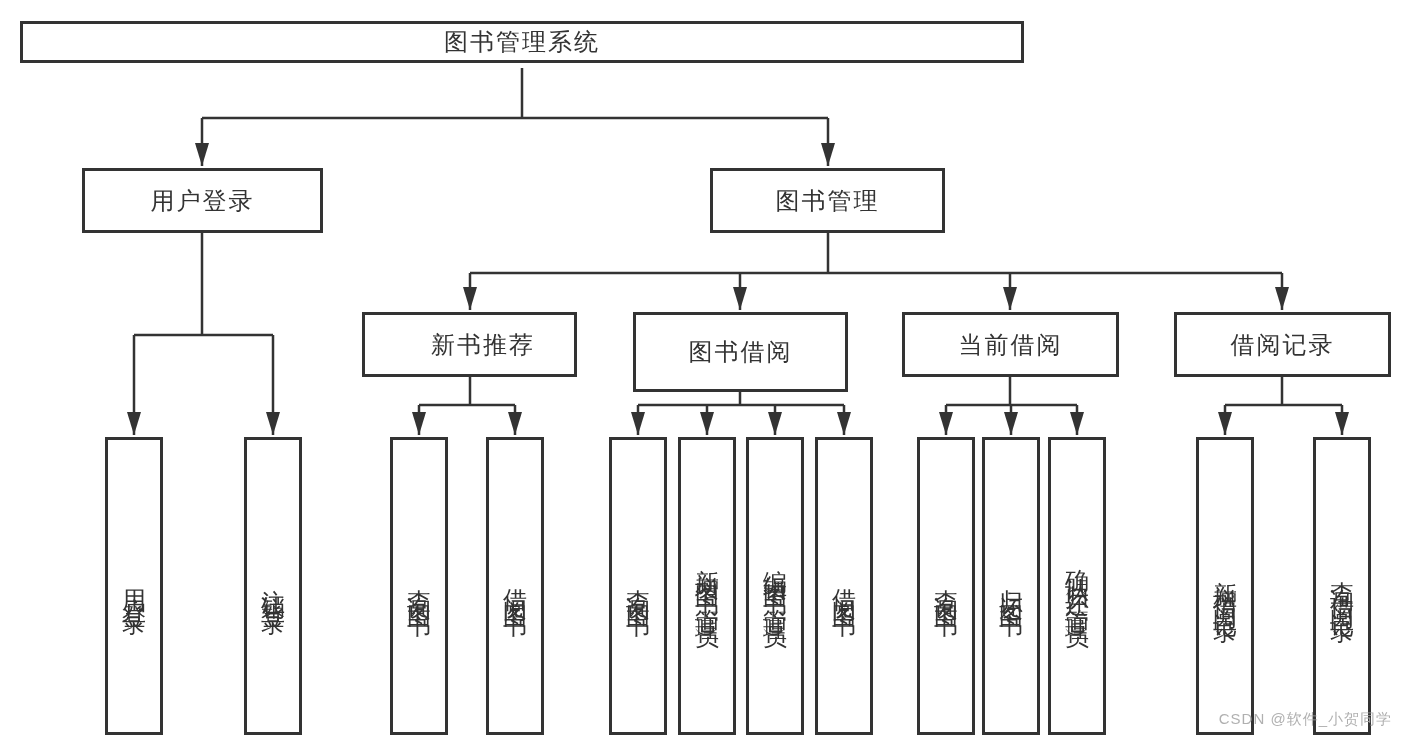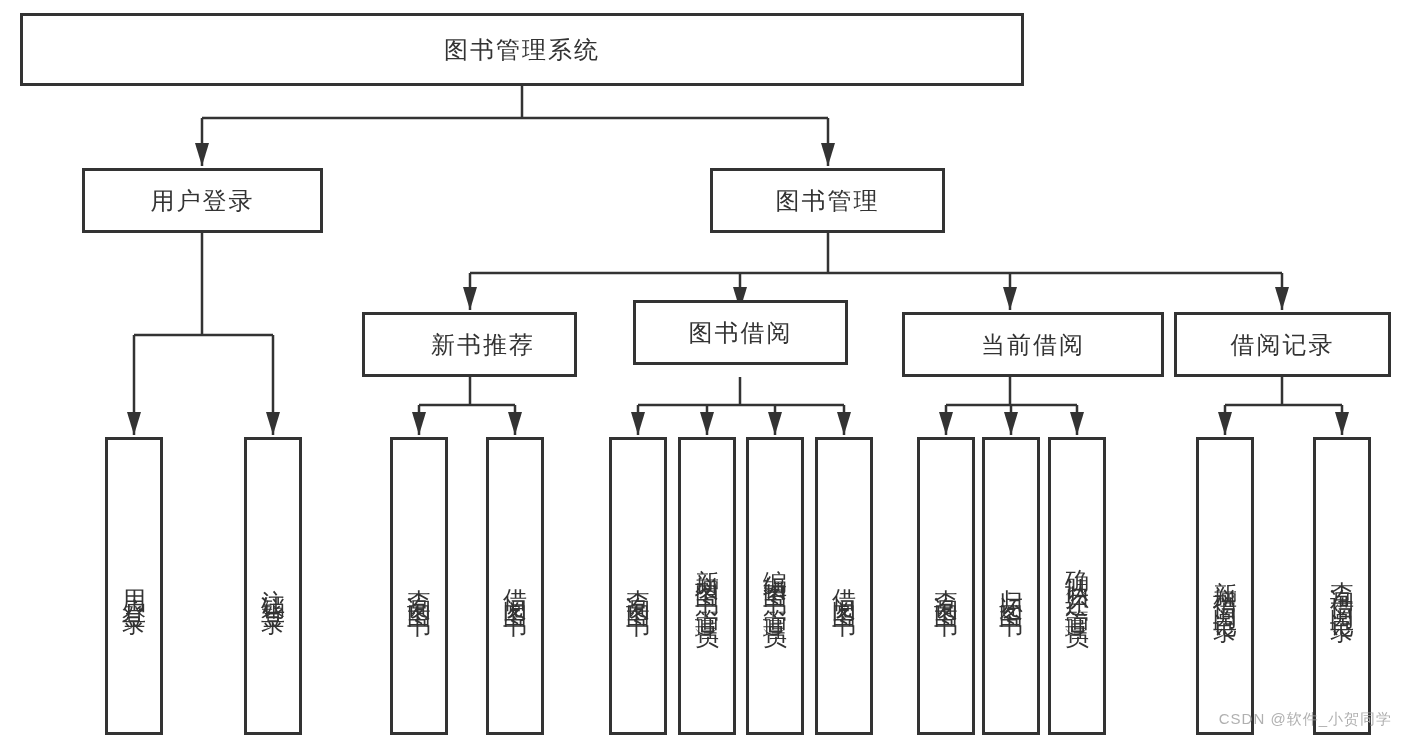--- a/index.html
+++ b/index.html
@@ -70,38 +70,38 @@
     <line class="connector" x1="844" y1="405" x2="844" y2="435" marker-end="url(#arrow)"></line>
 
     <line class="connector" x1="946" y1="405" x2="946" y2="435" marker-end="url(#arrow)"></line>
     <line class="connector" x1="1011" y1="405" x2="1011" y2="435" marker-end="url(#arrow)"></line>
     <line class="connector" x1="1077" y1="405" x2="1077" y2="435" marker-end="url(#arrow)"></line>
 
     <line class="connector" x1="1225" y1="405" x2="1225" y2="435" marker-end="url(#arrow)"></line>
     <line class="connector" x1="1342" y1="405" x2="1342" y2="435" marker-end="url(#arrow)"></line>
   </svg>
 
-  <div class="node hnode" style="left:20px;top:13px;width:1004px;height:73px;">
+  <div class="node hnode" style="left:20px;top:21px;width:1004px;height:42px;">
     <span>图书管理系统</span>
   </div>
 
   <div class="node hnode" style="left:82px;top:168px;width:241px;height:65px;">
     <span>用户登录</span>
   </div>
   <div class="node hnode" style="left:710px;top:168px;width:235px;height:65px;">
     <span>图书管理</span>
   </div>
 
   <div class="node hnode" style="left:362px;top:312px;width:215px;height:65px;padding-left:27px;">
     <span>新书推荐</span>
   </div>
-  <div class="node hnode" style="left:633px;top:300px;width:215px;height:65px;">
+  <div class="node hnode" style="left:633px;top:312px;width:215px;height:80px;">
     <span>图书借阅</span>
   </div>
-  <div class="node hnode" style="left:902px;top:312px;width:262px;height:65px;">
+  <div class="node hnode" style="left:902px;top:312px;width:217px;height:65px;">
     <span>当前借阅</span>
   </div>
   <div class="node hnode" style="left:1174px;top:312px;width:217px;height:65px;">
     <span>借阅记录</span>
   </div>
 
   <div class="node leaf" style="left:105px;top:437px;width:58px;height:298px;">
     <span>用户登录</span>
   </div>
   <div class="node leaf" style="left:244px;top:437px;width:58px;height:298px;">

